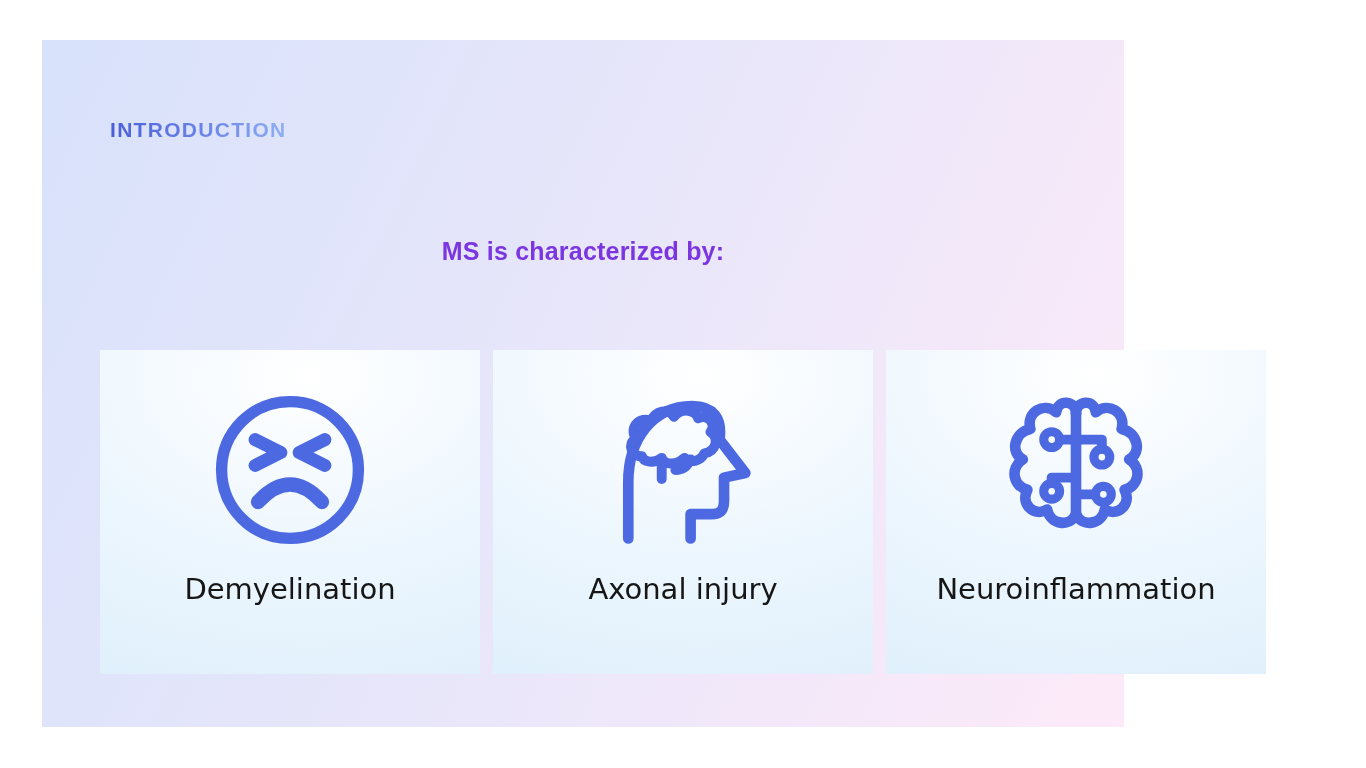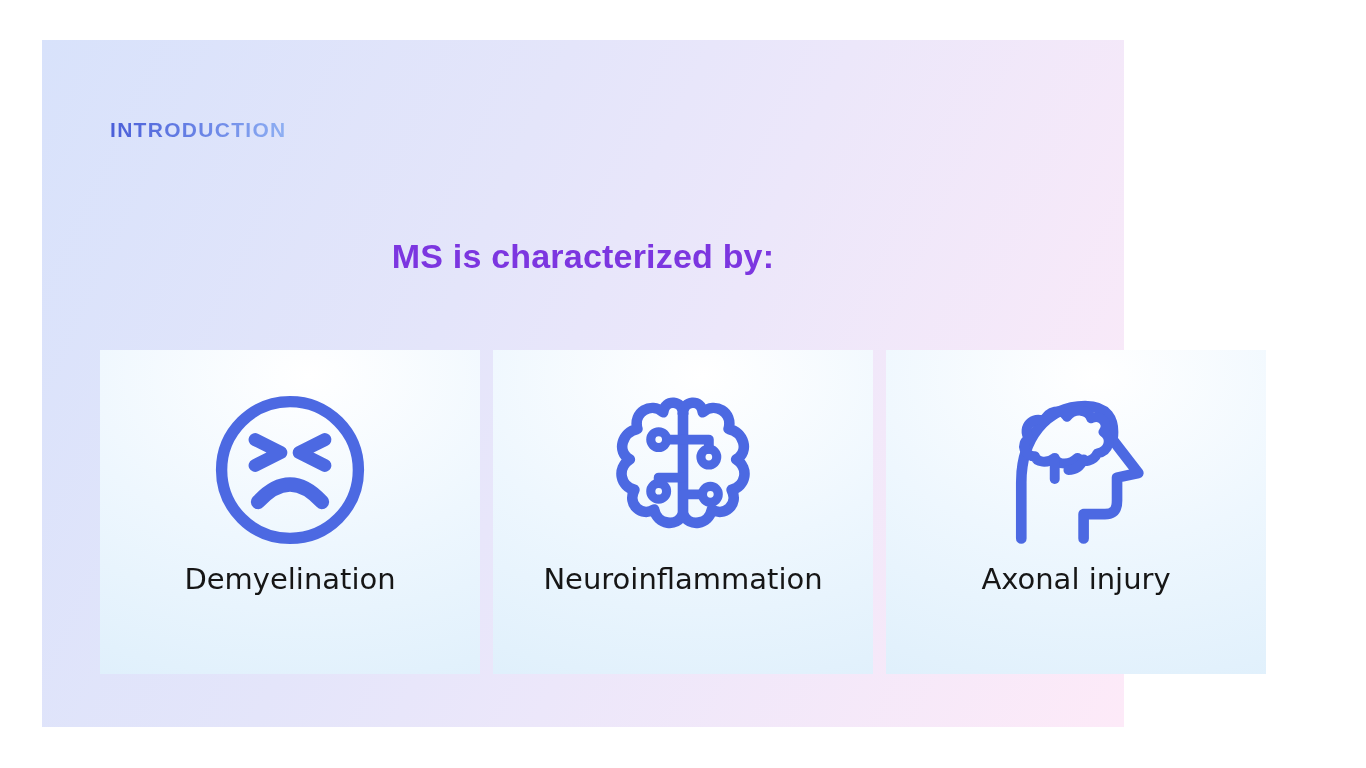--- a/index.html
+++ b/index.html
@@ -15,42 +15,42 @@
   }
   .kicker{
     position:absolute;left:68px;top:78px;
     font-size:21px;font-weight:700;letter-spacing:1.3px;
     background:linear-gradient(90deg,#4a5ed8 0%,#6f8ae8 60%,#8fb0f3 100%);
     -webkit-background-clip:text;background-clip:text;color:transparent;
   }
   .title{
     position:absolute;left:0;top:197px;width:100%;
     text-align:center;
-    font-size:34px;font-weight:800;color:#7c36e0;
+    font-size:25px;font-weight:800;color:#7c36e0;
     letter-spacing:0.2px;
   }
   .cards{
     position:absolute;left:58px;top:310px;
     display:flex;gap:13px;
   }
   .card{
     width:380px;height:324px;
     background:radial-gradient(140% 115% at 55% 8%,#ffffff 0%,#eef7fe 45%,#dceefb 100%);
     display:flex;flex-direction:column;align-items:center;
   }
   .icon{
     margin-top:44px;width:152px;height:152px;
     display:flex;align-items:center;justify-content:center;
   }
   .icon svg{width:152px;height:152px;display:block;}
   .icon svg *{
     fill:none;stroke:#4c69e2;stroke-linecap:round;stroke-linejoin:round;
   }
   .card-label{
-    margin-top:16px;
+    margin-top:26px;
     font-size:29px;font-weight:400;color:#161616;
     font-family:"DejaVu Sans","Liberation Sans",sans-serif;
   }
 </style>
 </head>
 <body>
 
 <div class="slide">
 
   <div class="kicker">INTRODUCTION</div>
@@ -67,42 +67,42 @@
           <path d="M73 30 L56 38.5 L73 47" stroke-width="8.5"></path>
           <path d="M29 71 Q50 48 71 71" stroke-width="9.5"></path>
         </svg>
       </div>
       <div class="card-label">Demyelination</div>
     </div>
 
     <div class="card">
       <div class="icon">
         <svg viewBox="0 0 100 100">
+          <path d="M14 95 L14 58 C14 30 30 8 56 8 C70 8 76 16 74 30 L91 52 L77 55 L77 70 C77 76 75 79 69 79 L55 79 L55 95" stroke-width="7"></path>
+          <path d="M23 41 C16 41 13 33 19 29 C14 22 22 14 29 18 C31 11 41 9 44 15 C49 9 58 10 60 16 C67 13 72 20 68 25 C74 29 72 38 64 39 C62 44 55 46 51 42 C46 47 38 47 36 42 C31 46 24 45 23 41" stroke-width="6.5"></path>
+          <path d="M36 44 L36 56" stroke-width="6.5"></path>
+          <path d="M55 43 Q52 50 45 50" stroke-width="6.5"></path>
+        </svg>
+      </div>
+      <div class="card-label">Axonal injury</div>
+    </div>
+
+    <div class="card">
+      <div class="icon">
+        <svg viewBox="0 0 100 100">
           <path d="M50 13 C50 4 38 3 37 12 C29 5 17 12 20 23 C10 25 6 38 15 43 C6 49 9 61 18 63 C13 73 23 81 31 76 C33 86 46 88 50 79" stroke-width="7"></path>
           <path d="M50 13 C50 4 62 3 63 12 C71 5 83 12 80 23 C90 25 94 38 85 43 C94 49 91 61 82 63 C87 73 77 81 69 76 C67 86 54 88 50 79" stroke-width="7"></path>
           <path d="M50 13 L50 79" stroke-width="7"></path>
           <circle cx="34" cy="30" r="5.2" stroke-width="6"></circle>
           <path d="M39.5 30 H50" stroke-width="6.5"></path>
           <path d="M50 30 H67 V36" stroke-width="6.5"></path>
           <circle cx="67" cy="41.5" r="5.2" stroke-width="6"></circle>
           <circle cx="34" cy="64" r="5.2" stroke-width="6"></circle>
           <path d="M34 58.5 V55 H50" stroke-width="6.5"></path>
           <path d="M50 66 H62.5" stroke-width="6.5"></path>
           <circle cx="68" cy="66" r="5.2" stroke-width="6"></circle>
         </svg>
       </div>
       <div class="card-label">Neuroinflammation</div>
     </div>
 
-    <div class="card">
-      <div class="icon">
-        <svg viewBox="0 0 100 100">
-          <path d="M14 95 L14 58 C14 30 30 8 56 8 C70 8 76 16 74 30 L91 52 L77 55 L77 70 C77 76 75 79 69 79 L55 79 L55 95" stroke-width="7"></path>
-          <path d="M23 41 C16 41 13 33 19 29 C14 22 22 14 29 18 C31 11 41 9 44 15 C49 9 58 10 60 16 C67 13 72 20 68 25 C74 29 72 38 64 39 C62 44 55 46 51 42 C46 47 38 47 36 42 C31 46 24 45 23 41" stroke-width="6.5"></path>
-          <path d="M36 44 L36 56" stroke-width="6.5"></path>
-          <path d="M55 43 Q52 50 45 50" stroke-width="6.5"></path>
-        </svg>
-      </div>
-      <div class="card-label">Axonal injury</div>
-    </div>
-
   </div>
 </div>
 
 </body></html>

